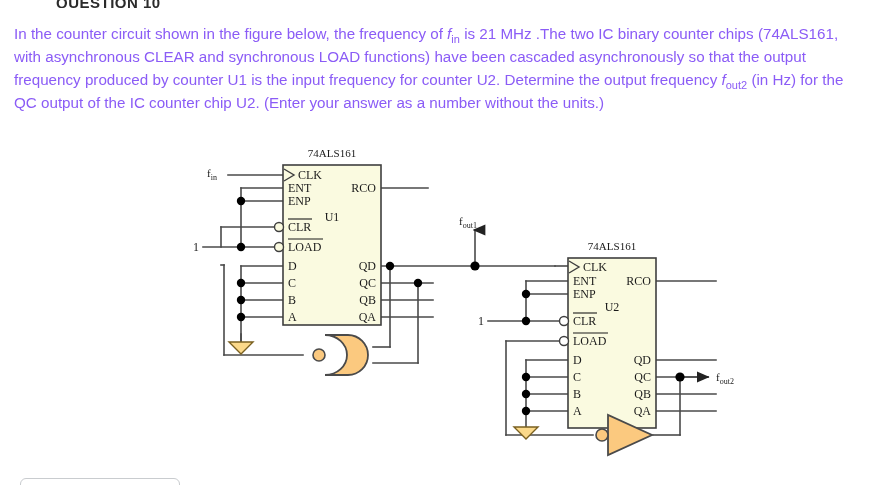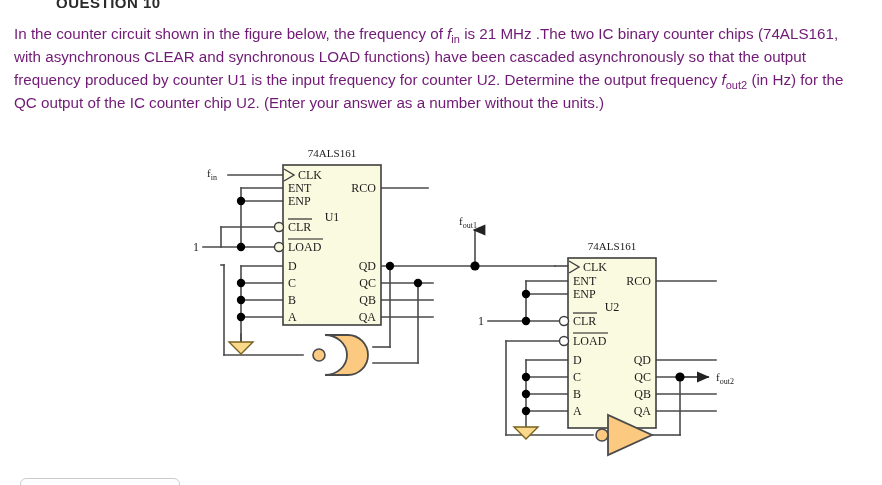--- a/index.html
+++ b/index.html
@@ -8,21 +8,21 @@
     font-family:"Liberation Sans", sans-serif;
     color:#000000;
   }
   #question-header{
     position:absolute;left:56px;top:-6px;width:300px;height:14px;
     overflow:hidden;
     font-size:15px;font-weight:bold;color:#2b2b2b;letter-spacing:.5px;
   }
   #prompt{
     position:absolute;left:14px;top:22px;width:846px;
-    font-size:15.2px;line-height:23px;color:#701a75;
+    font-size:15.2px;line-height:23px;color:#8b5cf6;
   }
   #prompt .it{font-style:italic;}
   #prompt sub{font-size:11px;line-height:0;}
   #figure{position:absolute;left:0px;top:135px;width:882px;height:330px;margin-left:28px;}
   #figure svg{display:block;}
   #answer-box{
     position:absolute;left:20px;top:478px;width:160px;height:26px;
     border:1px solid #c9cccf;border-radius:6px;background:#fff;
     box-sizing:border-box;
   }

